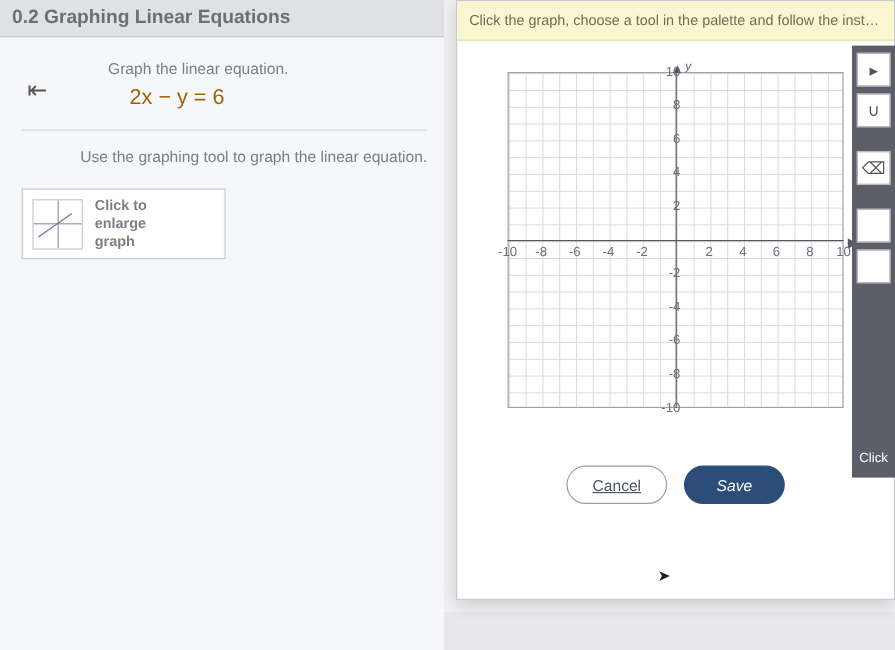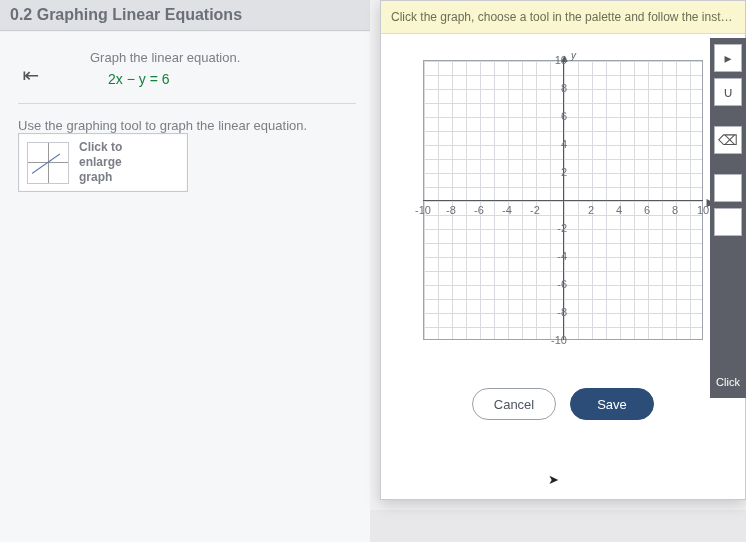--- a/index.html
+++ b/index.html
@@ -16,23 +16,23 @@
     position:absolute; left:0; top:32px; width:370px; height:510px;
     background:#f6f7f8; padding:10px 14px 14px 18px;
   }
   .prompt-row { display:flex; gap:14px; align-items:flex-start; margin:8px 0 14px 0;}
   .back-arrow {
     width:26px; height:22px; display:flex; align-items:center; justify-content:center;
     font-size:20px; color:#555; cursor:pointer; margin-top:14px;
   }
   .prompt-block { flex:1; font-size:13px; color:#7b7e85;margin-left:32px; }
   .prompt-block .label { margin-bottom:6px; }
-  .prompt-block .eqn { padding-left:18px; font-size:14px; color:#15803d; }
+  .prompt-block .eqn { padding-left:18px; font-size:18px; color:#a16207; }
   .hr { border:none; border-top:1px solid #d6d8dc; margin:16px 0 14px 0; }
-  .instr { font-size:13px; color:#7b7e85; margin-bottom:0; }
+  .instr { font-size:13px; color:#7b7e85; margin-bottom:19px;text-align:right; }
 
   .mini-graph-btn {
     width:170px; border:1px solid #c6c9cf; background:#fff; display:flex;
     align-items:center; padding:6px 8px; gap:10px; cursor:pointer;
     box-shadow:0 0 2px rgba(0,0,0,0.08) inset;
   }
   .mini-graph {
     width:42px; height:42px; background:
       linear-gradient(#999,#999) center/1px 100% no-repeat,
       linear-gradient(#999,#999) center/100% 1px no-repeat,
@@ -84,22 +84,22 @@
     display:flex; align-items:center; justify-content:center; font-size:14px; color:#555; cursor:pointer;
   }
   .tool.sep { height:8px; background:transparent; border:none;}
   .seltxt { color:#fff; font-size:11px; margin-top:auto; padding-bottom:4px; }
 
   .btn-row { display:flex; gap:14px; justify-content:center; margin-top:6px;}
   .btn {
     min-width:84px; height:32px; border-radius:16px; font-size:13px; display:flex;
     align-items:center; justify-content:center; cursor:pointer;
   }
-  .btn-cancel { background:#fff; color:#4e5560; border:1px solid #9aa0aa; }
-  .btn-save { background:#2b4d78; color:#fff; border:1px solid #2b4d78; }
+  .btn-cancel { background:#fff; color:#4e5560; border:1px solid #9aa0aa;text-decoration:underline; }
+  .btn-save { background:#2b4d78; color:#fff; border:1px solid #2b4d78;font-style:italic; }
 
   .cursor-ghost{position:absolute; left:548px; top:472px; font-size:13px; color:#222;}
 </style>
 </head>
 <body>
 
 <div class="root">
   <div class="title-bar">0.2 Graphing Linear Equations</div>
 
   <div class="left-pane">

